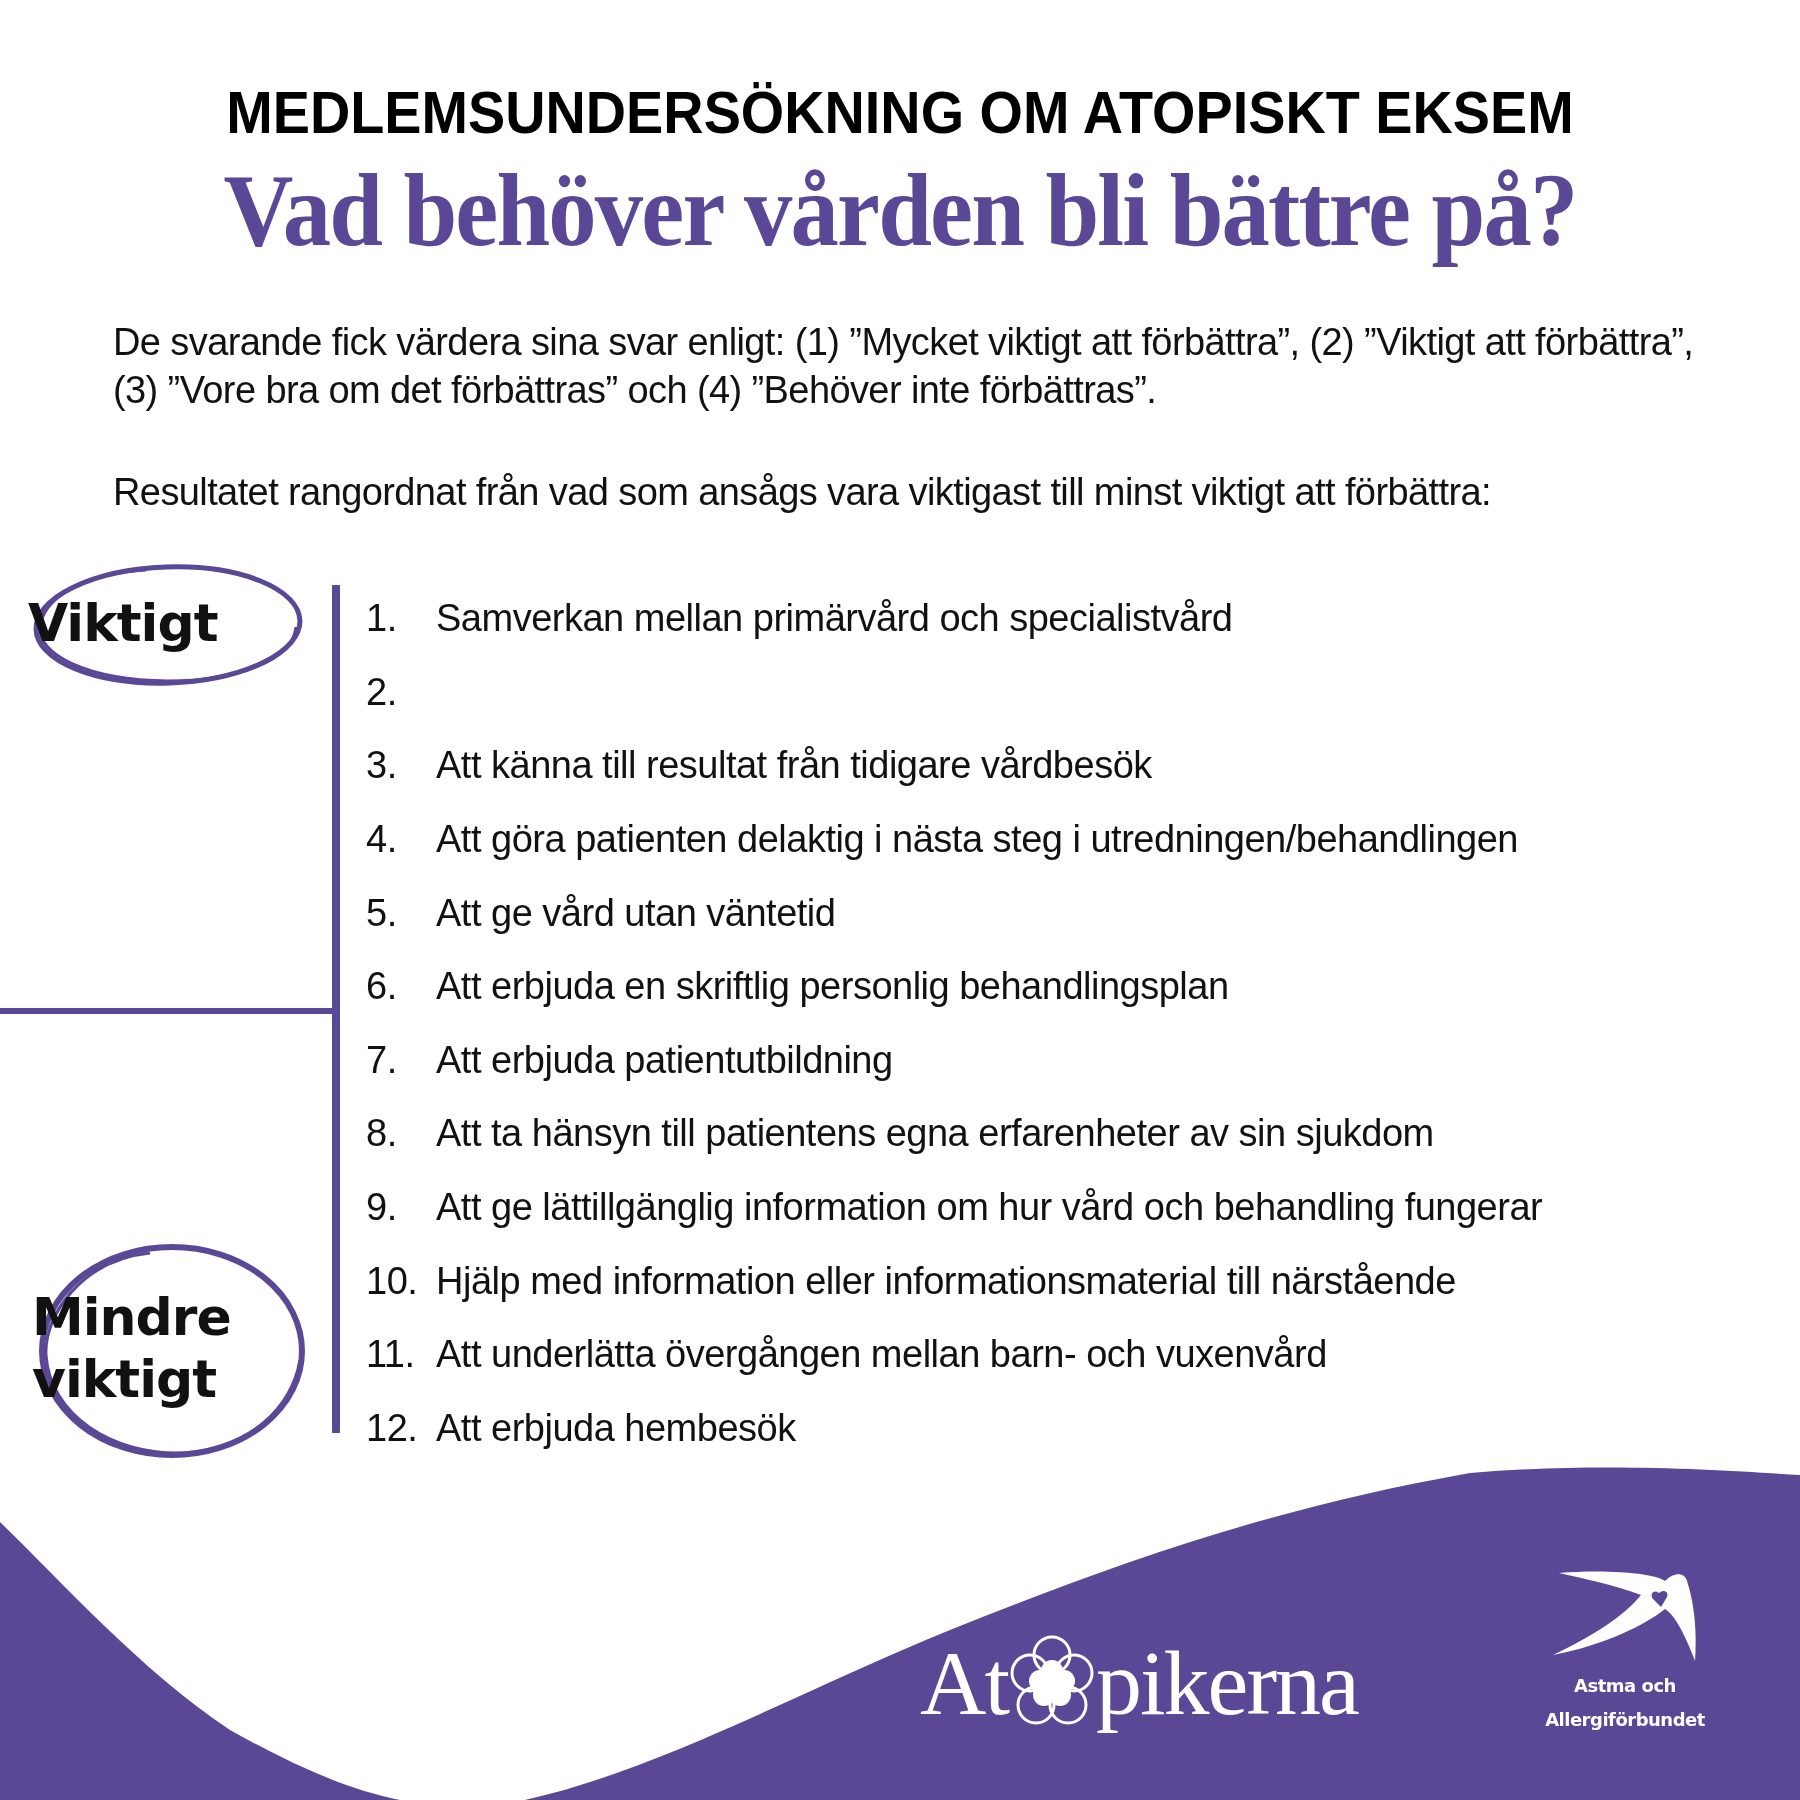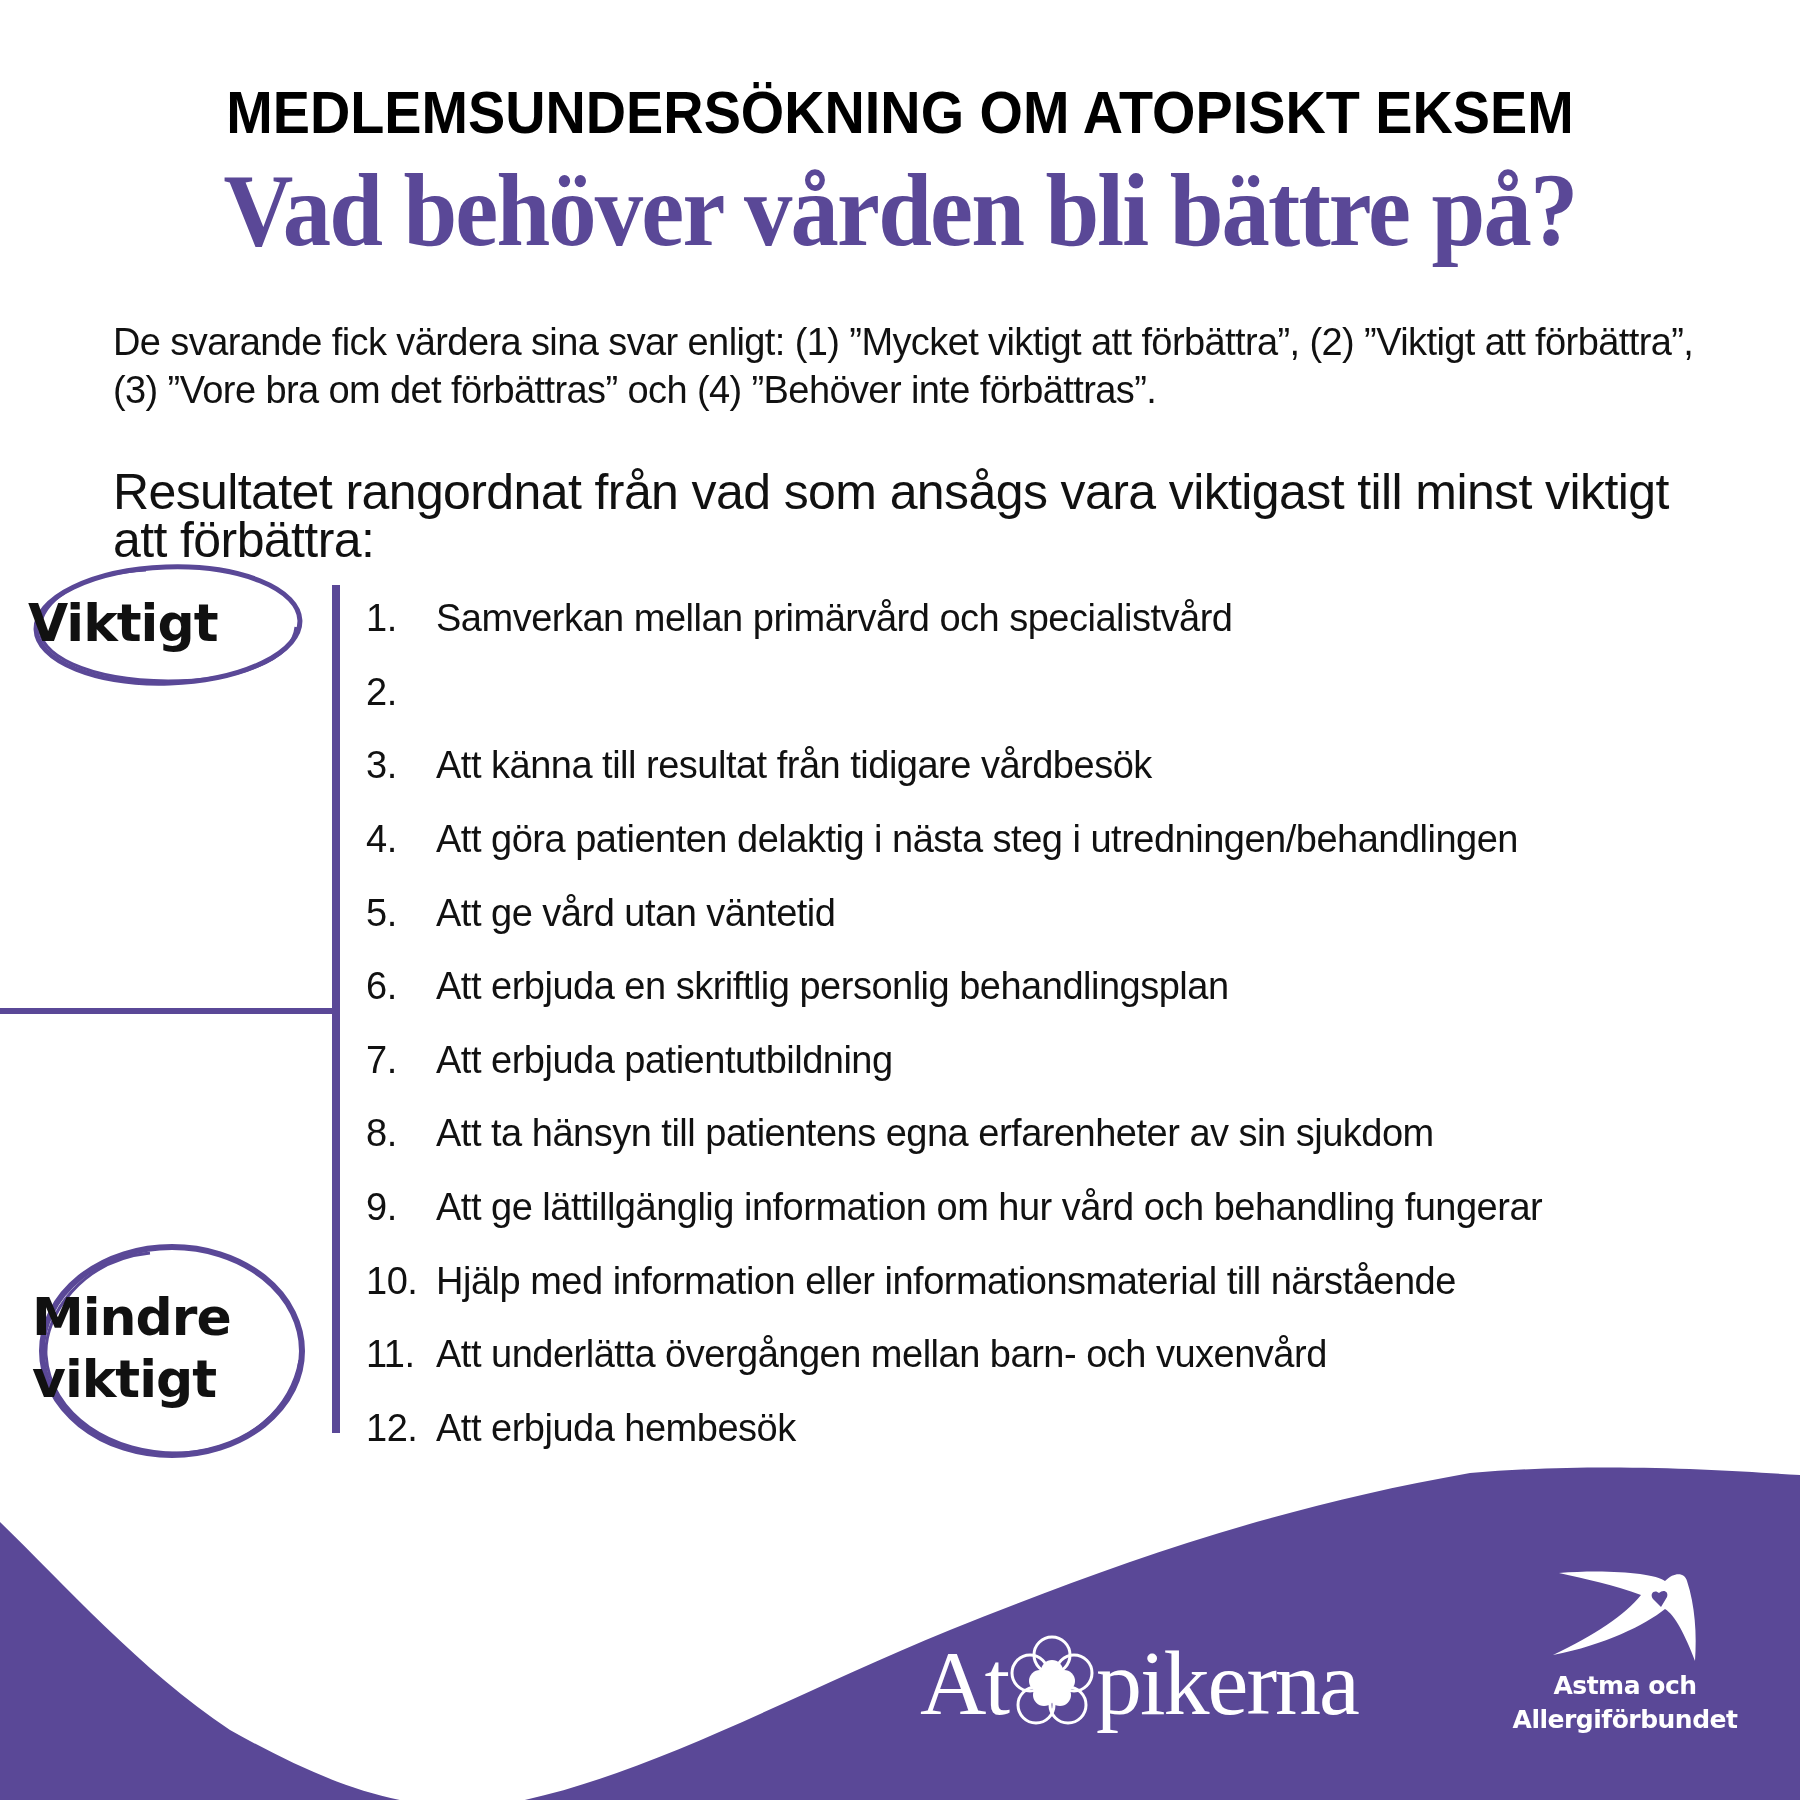--- a/index.html
+++ b/index.html
@@ -21,21 +21,21 @@
     font-size: 104px; color: #5a4897; letter-spacing: -2px;
     transform: scaleX(0.93); transform-origin: center;
   }
   .intro {
     left: 113px; width: 1600px; top: 318px;
     font-size: 38px; line-height: 48px; color: #111;
     letter-spacing: -0.6px;
   }
   .intro2 {
     left: 113px; width: 1620px; top: 468px;
-    font-size: 50px; line-height: 48px; color: #111;
+    font-size: 38px; line-height: 48px; color: #111;
     letter-spacing: -0.6px;
   }
   .vline { left: 332px; top: 585px; width: 8px; height: 848px; background: #5a4897; }
   .hline { left: 0; top: 1008px; width: 338px; height: 6px; background: #5a4897; }
   .list { left: 366px; top: 582px; width: 1420px; margin: 0; padding: 0; list-style: none; }
   .list li {
     height: 73.6px; display: flex; align-items: center;
     font-size: 38px; color: #111; letter-spacing: -0.5px;
   }
   .list .num { width: 70px; flex: none; }
@@ -49,21 +49,21 @@
   .footer-svg { position: absolute; left: 0; top: 1440px; }
   .brand {
     left: 920px; top: 1630px; color: #fff;
     font-family: Liberation Serif, serif; font-size: 92px; font-weight: 400;
     letter-spacing: -2px; display: flex; align-items: center;
   }
   .brand .flower { width: 84px; height: 100px; margin: 0 2px; }
   .org { left: 1500px; top: 1565px; width: 250px; color: #fff; text-align: center; }
   .org .bird { display: block; margin: 0 auto 4px auto; }
   .org .name {
-    font-family: "DejaVu Sans", sans-serif; font-weight: 700; font-size: 25px; line-height: 34px;
+    font-family: "DejaVu Sans", sans-serif; font-weight: 700; font-size: 18px; line-height: 34px;
     letter-spacing: -0.5px;
   }
 </style>
 </head>
 <body>
 
 <div class="abs kicker">MEDLEMSUNDERSÖKNING OM ATOPISKT EKSEM</div>
 <div class="abs headline">Vad behöver vården bli bättre på?</div>
 
 <div class="abs intro">De svarande fick värdera sina svar enligt: (1) ”Mycket viktigt att förbättra”, (2) ”Viktigt att förbättra”, (3) ”Vore bra om det förbättras” och (4) ”Behöver inte förbättras”.</div>

